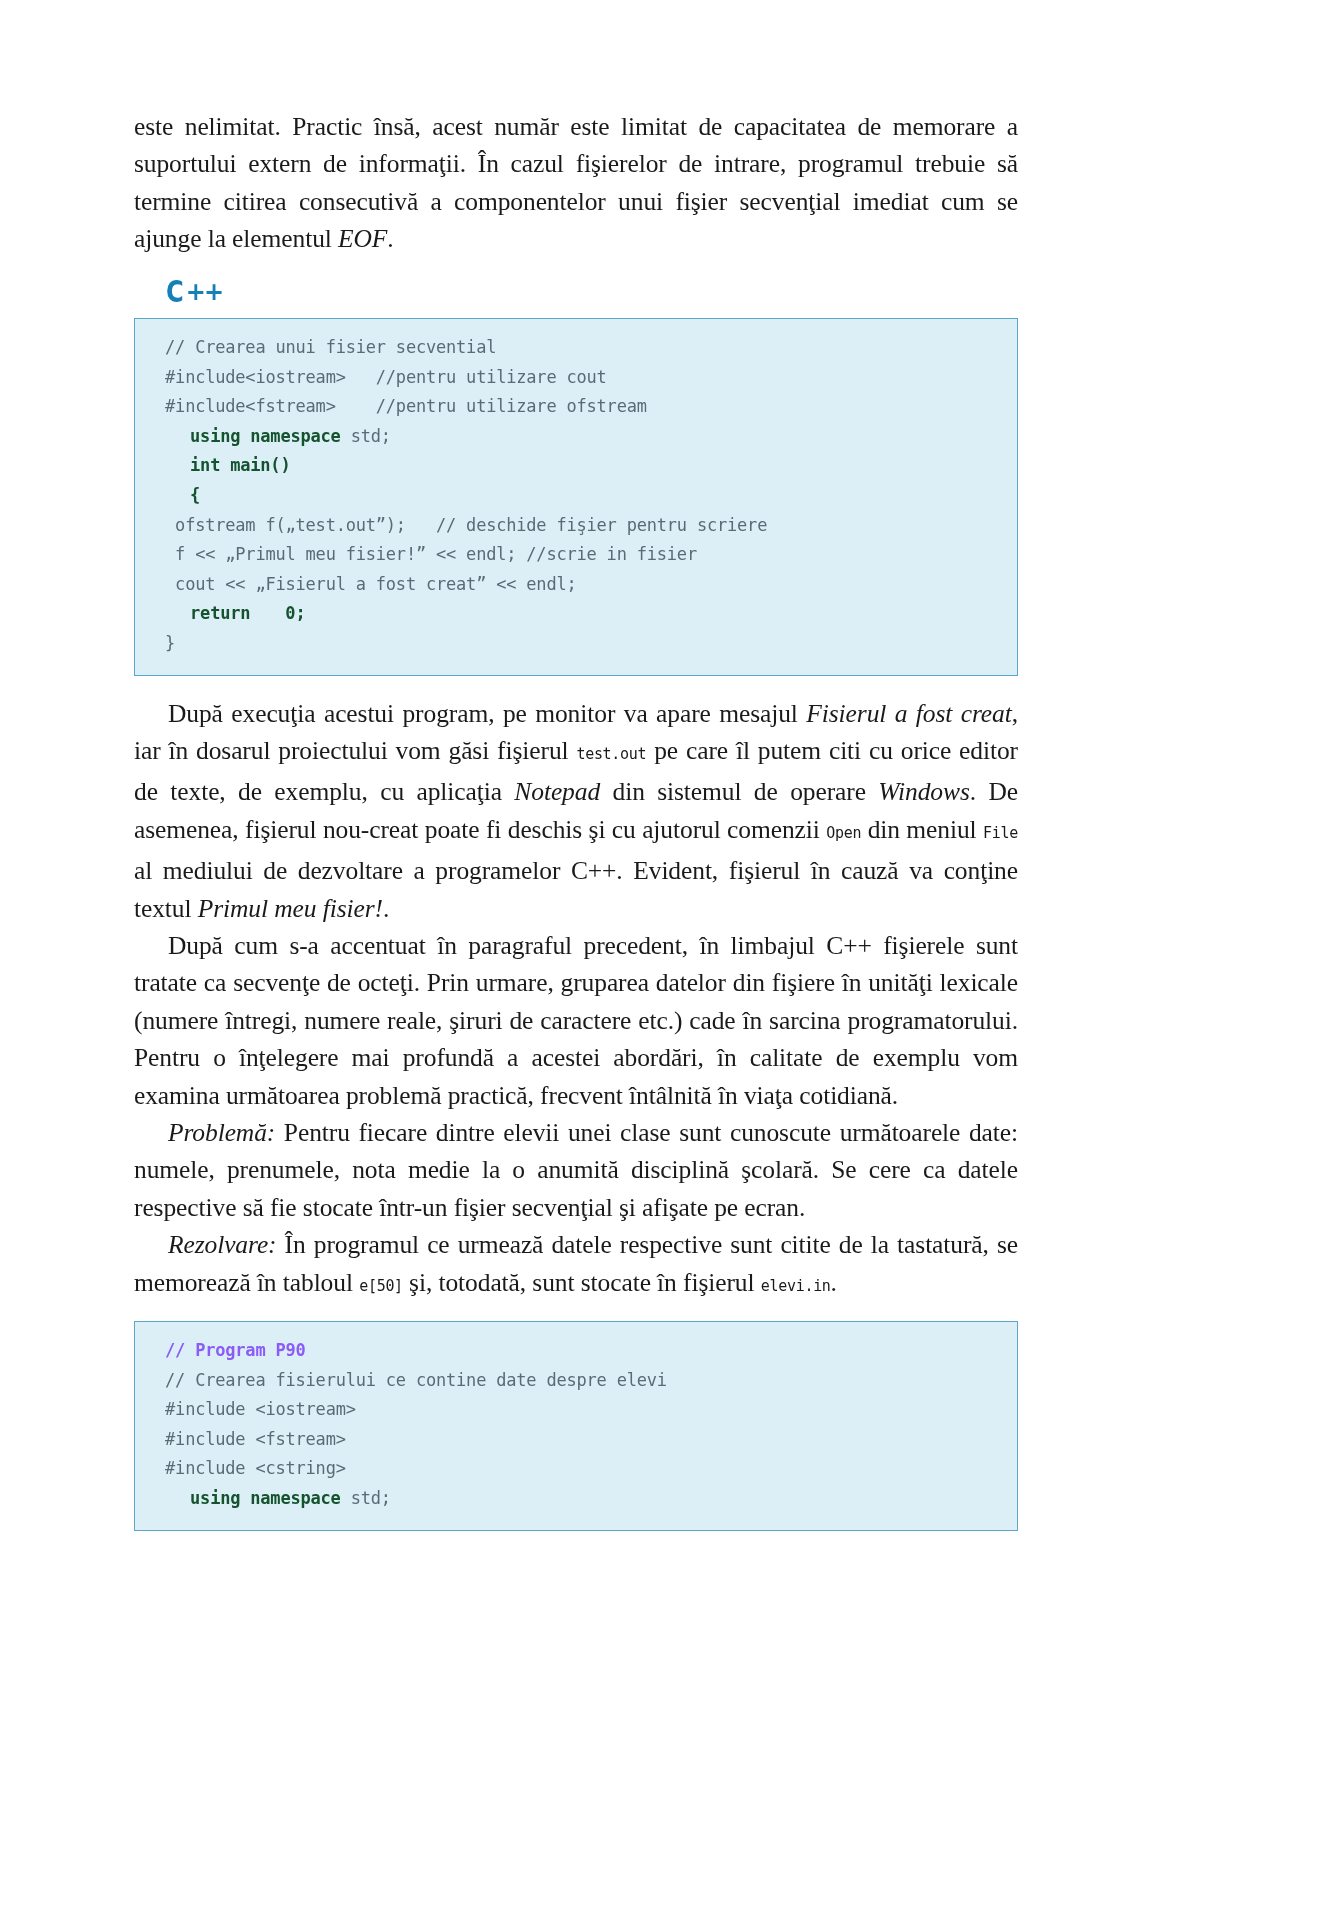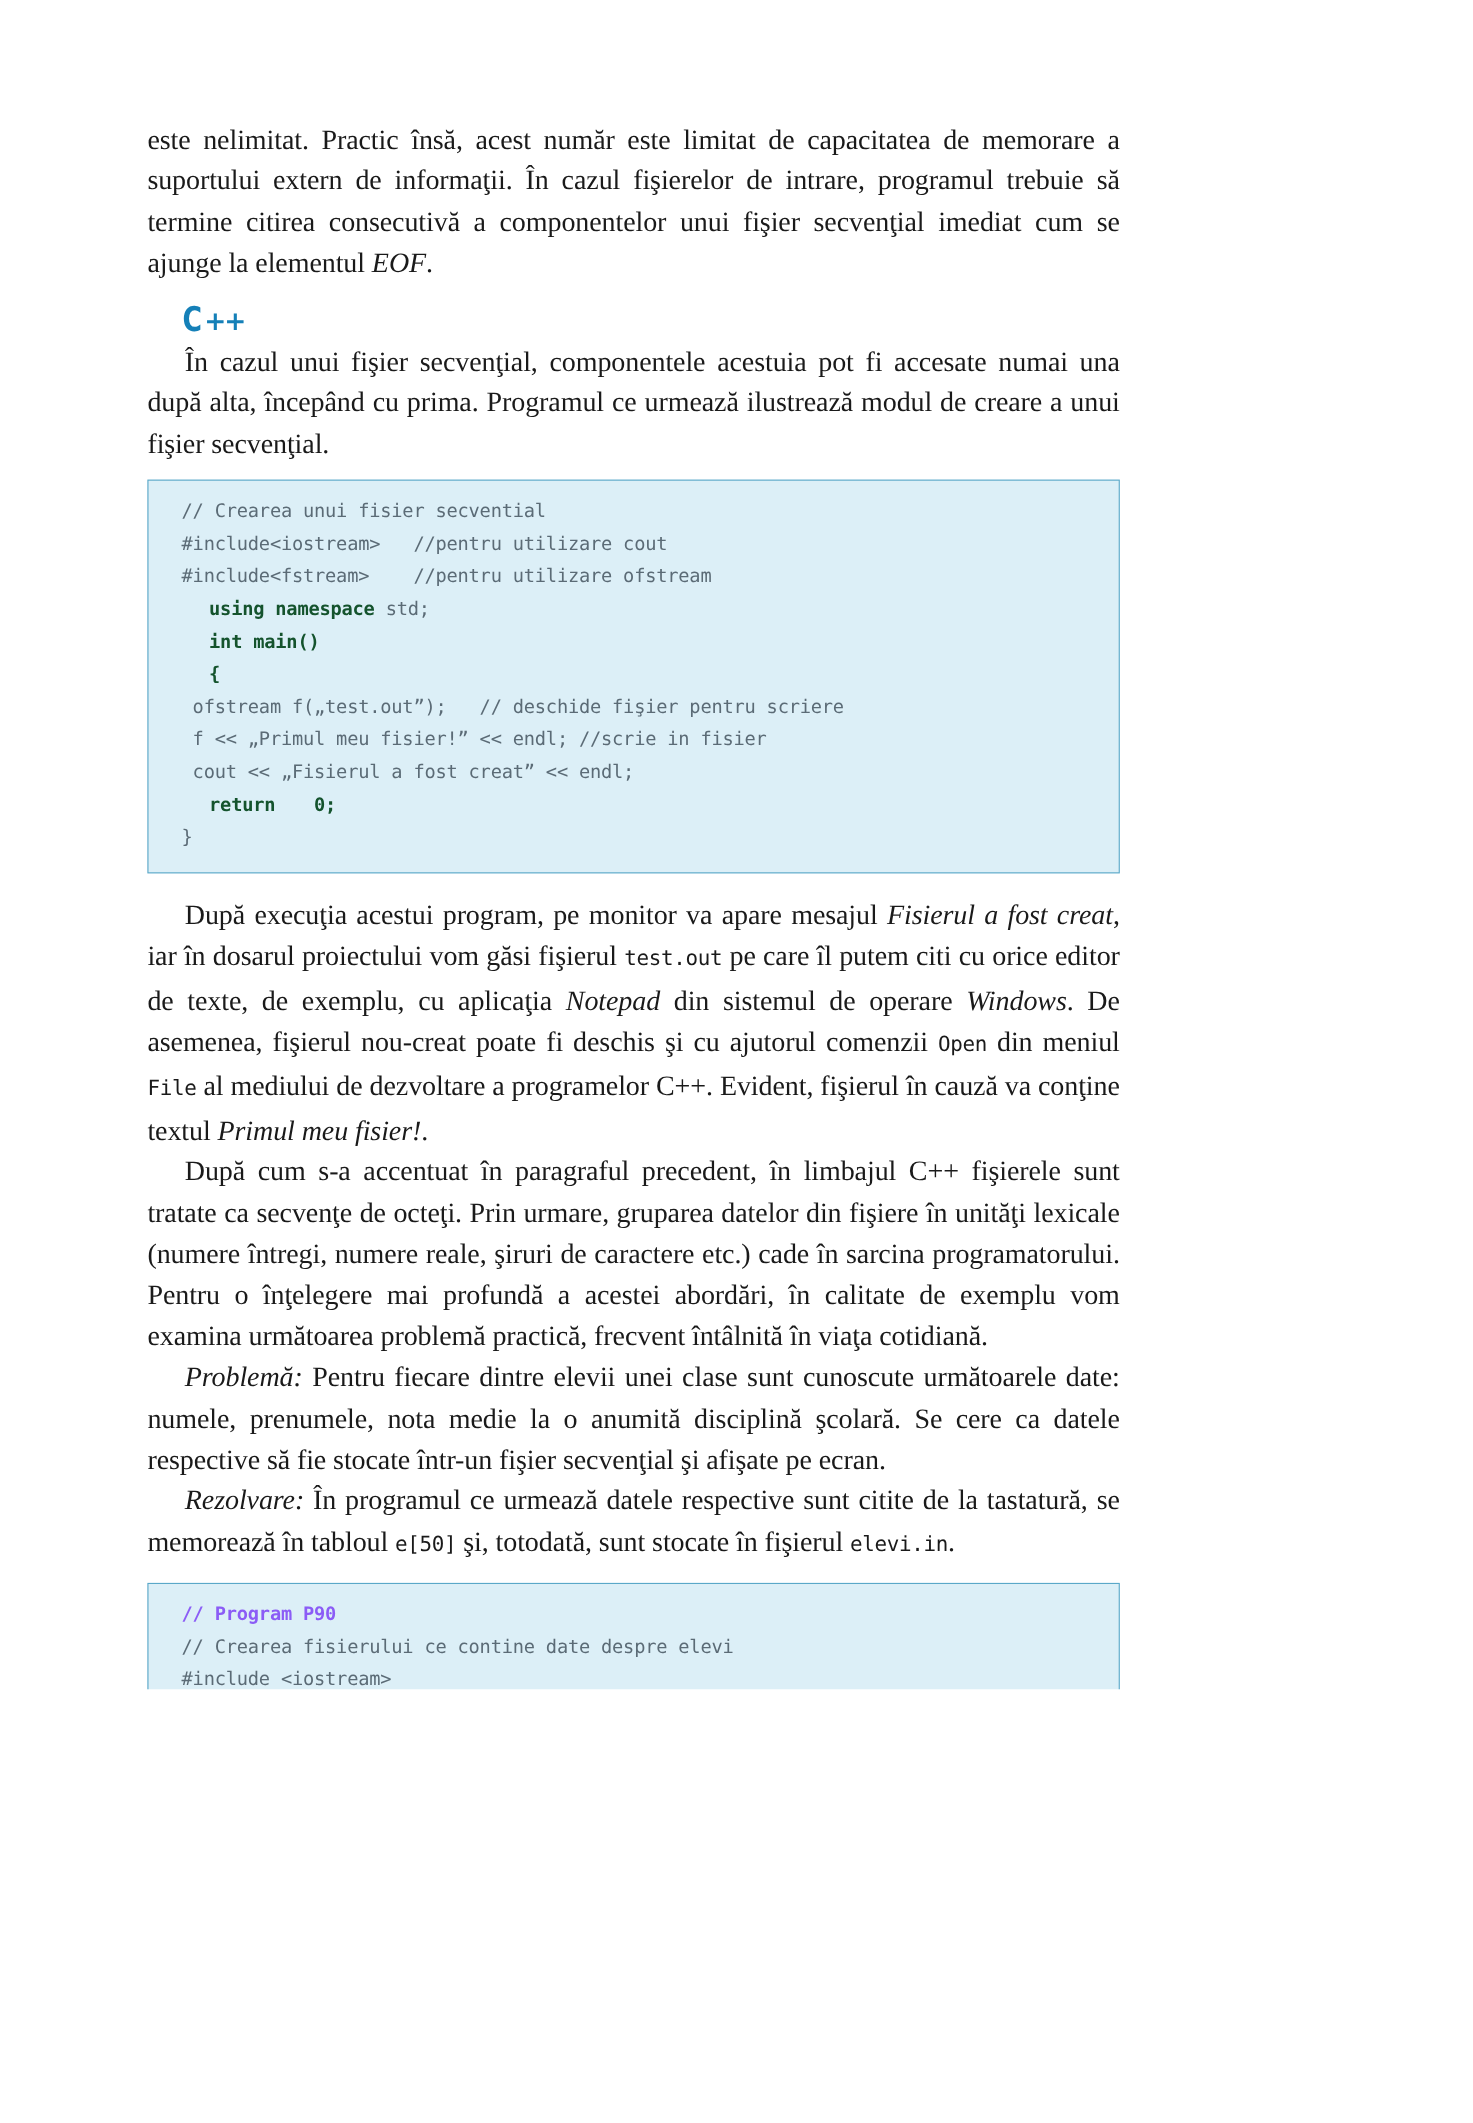--- a/index.html
+++ b/index.html
@@ -33,21 +33,21 @@
     text-justify: inter-word;
     hyphens: none;
     letter-spacing: -0.1px;
   }
   p.body.indent { text-indent: 34px; }
   p.body.first { text-indent: 0; }
 
   i.it { font-style: italic; }
   span.mono {
     font-family: "DejaVu Sans Mono", monospace;
-    font-size: 19px;
+    font-size: 15px;
     letter-spacing: -0.3px;
   }
 
   
   .cpp-marker {
     margin: 21px 0 6px 32px;
     color: #1580b8;
     font-family: "DejaVu Sans", sans-serif;
     font-weight: bold;
     font-size: 25px;
@@ -121,21 +121,20 @@
 <div class="page">
   <div class="content">
 
     <p class="body first"><span>este nelimitat. Practic însă, acest număr este limitat de capacitatea de memorare a suportului extern de informaţii. În cazul fişierelor de intrare, programul trebuie să termine citirea consecutivă a componentelor unui fişier secvenţial imediat cum se ajunge la elementul </span><i class="it">EOF</i><span>.</span></p>
 
     <div class="cpp-marker">
       <span class="c-letter">C</span>
         <span class="plusses">++</span>
     </div>
 
-    <p class="body indent">În cazul unui fişier secvenţial, componentele acestuia pot fi accesate numai una după alta, începând cu prima. Programul ce urmează ilustrează modul de creare a unui fişier secvenţial.</p>
 
     <div class="codeblock" id="code-block-1"><span class="ln"><span>  // Crearea unui fisier secvential</span></span><span class="ln"><span>  #include&lt;iostream&gt;   //pentru utilizare cout</span></span><span class="ln"><span>  #include&lt;fstream&gt;    //pentru utilizare ofstream</span></span><span class="ln"><span>  </span><b>using namespace</b><span> std;</span></span><span class="ln"><span>  </span><b>int main()</b></span><span class="ln"><span>  </span><b>{</b></span><span class="ln"><span>   ofstream f(„test.out”);   // deschide fişier pentru scriere</span></span><span class="ln"><span>   f &lt;&lt; „Primul meu fisier!” &lt;&lt; endl; //scrie in fisier</span></span><span class="ln"><span>   cout &lt;&lt; „Fisierul a fost creat” &lt;&lt; endl;</span></span><span class="ln"><span>  </span><b>return</b><span> </span><b>0;</b></span><span class="ln"><span>  }</span></span></div>
 
     <div class="gap-a"></div>
 
     <p class="body indent"><span>După execuţia acestui program, pe monitor va apare mesajul </span><i class="it">Fisierul a fost creat</i><span>, iar în dosarul proiectului vom găsi fişierul </span><span class="mono">test.out</span><span> pe care îl putem citi cu orice editor de texte, de exemplu, cu aplicaţia </span><i class="it">Notepad</i><span> din sistemul de operare </span><i class="it">Windows</i><span>. De asemenea, fişierul nou-creat poate fi deschis şi cu ajutorul comenzii </span><span class="mono">Open</span><span> din meniul </span><span class="mono">File</span><span> al mediului de dezvoltare a programelor C++. Evident, fişierul în cauză va conţine textul </span><i class="it">Primul meu fisier!</i><span>.</span></p>
 
     <p class="body indent">După cum s-a accentuat în paragraful precedent, în limbajul C++ fişierele sunt tratate ca  secvenţe de octeţi. Prin urmare, gruparea datelor din fişiere în unităţi lexicale (numere întregi, numere reale, şiruri de caractere etc.) cade în sarcina programatorului. Pentru o înţelegere mai profundă a acestei abordări, în calitate de exemplu vom examina următoarea problemă practică, frecvent întâlnită în viaţa cotidiană.</p>
 
     <p class="body indent"><i class="it">Problemă:</i><span> Pentru fiecare dintre elevii unei clase sunt cunoscute următoarele date: numele, prenumele, nota medie la o anumită disciplină şcolară. Se cere ca datele respective să fie stocate într-un fişier secvenţial şi afişate pe ecran.</span></p>

